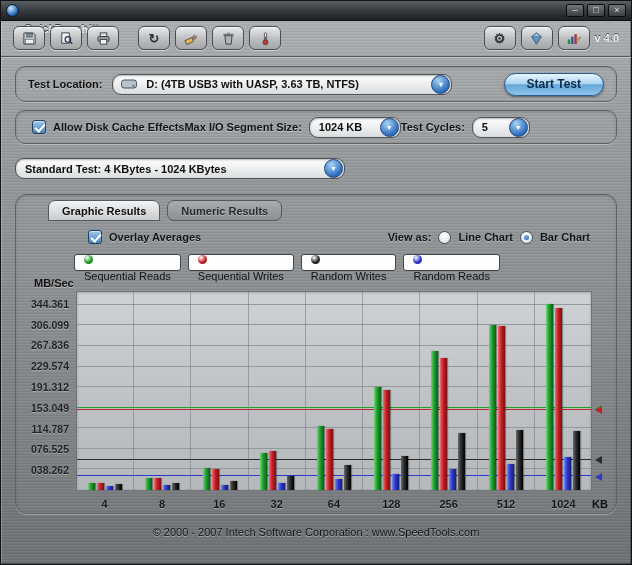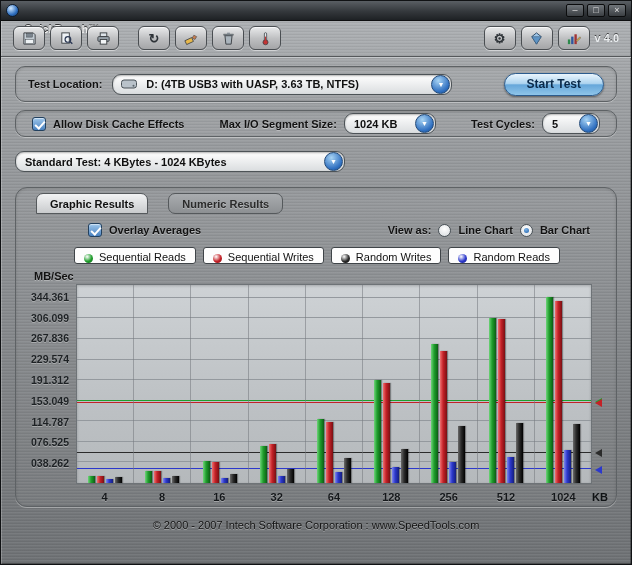--- a/index.html
+++ b/index.html
@@ -42,21 +42,21 @@
 
   
   .content{ padding:6px 14px 0; }
   .groupbox{ border:1px solid #5e6265; border-radius:10px;
     box-shadow:0 1px 0 rgba(255,255,255,.35), inset 0 1px 3px rgba(0,0,0,.15);
     background:rgba(255,255,255,.03); }
   .row{ display:flex; align-items:center; }
   .lbl{ font-size:11px; font-weight:bold; color:#121212; text-shadow:0 1px 0 rgba(255,255,255,.35); white-space:nowrap; }
 
   .test-loc{ height:36px; margin-top:2px; padding:0 12px; gap:10px; }
-  .options{ height:27px; margin-top:8px; padding:0 16px; justify-content:space-between; }
+  .options{ height:34px; margin-top:8px; padding:0 16px; }
   .opt-grp{ display:flex; align-items:center; gap:7px; }
 
   
   .dd{ display:inline-flex; align-items:center; height:21px; border-radius:9px;
     border:1px solid #4d5357; background:linear-gradient(180deg,#ffffff,#dadddf);
     box-shadow:inset 0 1px 2px rgba(0,0,0,.3); overflow:hidden; cursor:default; }
   .dd .txt{ padding:0 9px; font-size:11px; font-weight:bold; color:#101010; white-space:nowrap; flex:1; }
   .dd .arrow{ width:19px; height:19px; margin:0 1px 0 0; border-radius:50%; flex:0 0 auto;
     background:radial-gradient(circle at 38% 28%, #a8d4f4, #2f6fc0 68%, #1c4a85);
     border:1px solid #234a78; color:#fff; font-size:7px;
@@ -78,32 +78,32 @@
     border-left:2px solid #fff; border-bottom:2px solid #fff; transform:rotate(-48deg); }
   .radio{ width:13px; height:13px; border-radius:50%; border:1px solid #4a5258; position:relative;
     background:radial-gradient(circle at 50% 35%, #fff, #d6dadd); }
   .radio.checked::after{ content:""; position:absolute; inset:3px; border-radius:50%;
     background:radial-gradient(circle at 40% 30%, #7db4e8, #1c5ea8); }
 
   .std-row{ margin-top:14px; height:24px; display:flex; }
 
   
   .results{ margin-top:12px; height:320px; border-radius:12px; position:relative; }
-  .tabs-row{ display:flex; gap:20px; margin:5px 0 0 20px; }
+  .tabs-row{ display:flex; gap:7px; margin:5px 0 0 32px; }
   .tab{ height:21px; line-height:20px; padding:0 13px; font-size:11px; font-weight:bold;
     border:1px solid #55595c; border-radius:7px 7px 0 0; cursor:default;
     text-shadow:0 1px 0 rgba(255,255,255,.3); }
   .tab.active{ background:linear-gradient(180deg,#f2f3f4,#c9cbcd); color:#0f0f0f; }
   .tab.inactive{ background:linear-gradient(180deg,#a9acaf,#8d9093); color:#2b2b2b; border-bottom-color:#55595c;border-radius:7px; }
 
   .controls-row{ display:flex; align-items:center; margin:9px 26px 0 72px; gap:7px; font-size:11px; }
   .viewas{ margin-left:auto; display:flex; align-items:center; gap:7px; }
   .legend-row{ display:flex; gap:7px; margin:10px 20px 0 58px; }
-  .legend-item{ display:flex; align-items:flex-end; gap:6px; height:17px; padding:0 9px;
-    background:#fdfdfd; border:1px solid #3f4448; border-radius:3px; font-size:11px; color:#101010; white-space:nowrap; }
+  .legend-item{ display:flex; align-items:flex-start; gap:6px; height:17px; padding:0 9px;
+    background:#fdfdfd; border:1px solid #3f4448; border-radius:3px; font-size:11px; color:#101010; white-space:nowrap;flex-direction:column; }
   .legend-dot{ width:9px; height:9px; border-radius:50%; flex:0 0 auto; }
 
   .chart-wrap{ margin:6px 6px 0 4px; }
   .mbsec{ margin-left:14px; height:14px; font-size:11px; font-weight:bold; color:#121212;
     text-shadow:0 1px 0 rgba(255,255,255,.35); }
   .chart-row{ display:flex; height:200px; }
   .ycol{ width:56px; position:relative; }
   .ytick{ position:absolute; right:7px; transform:translateY(50%); font-size:10.5px; font-weight:bold;
     color:#1d2124; text-shadow:0 1px 0 rgba(255,255,255,.3); }
   .plot{ flex:1; position:relative; border:1px solid #6e7377;

